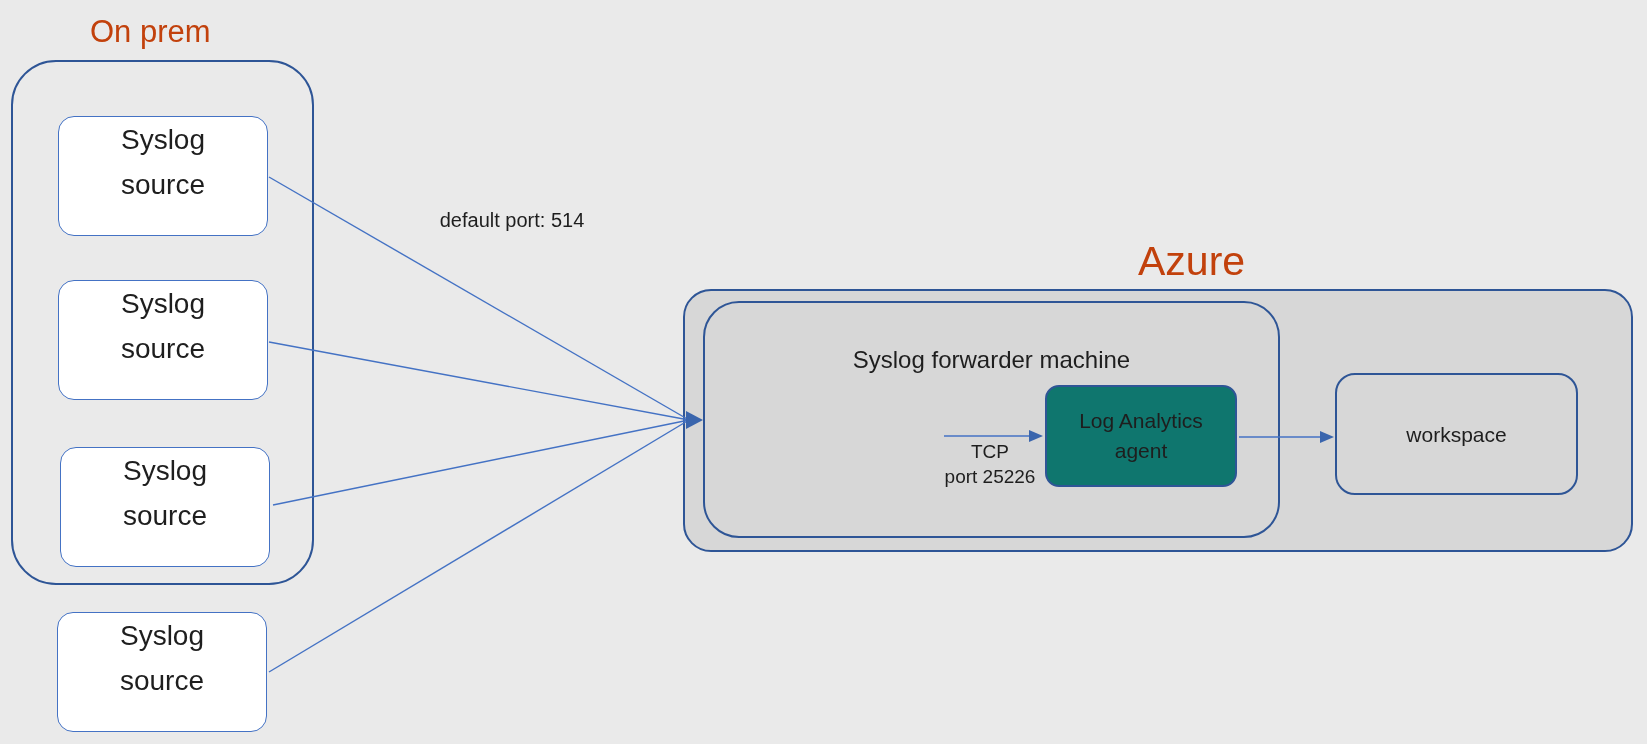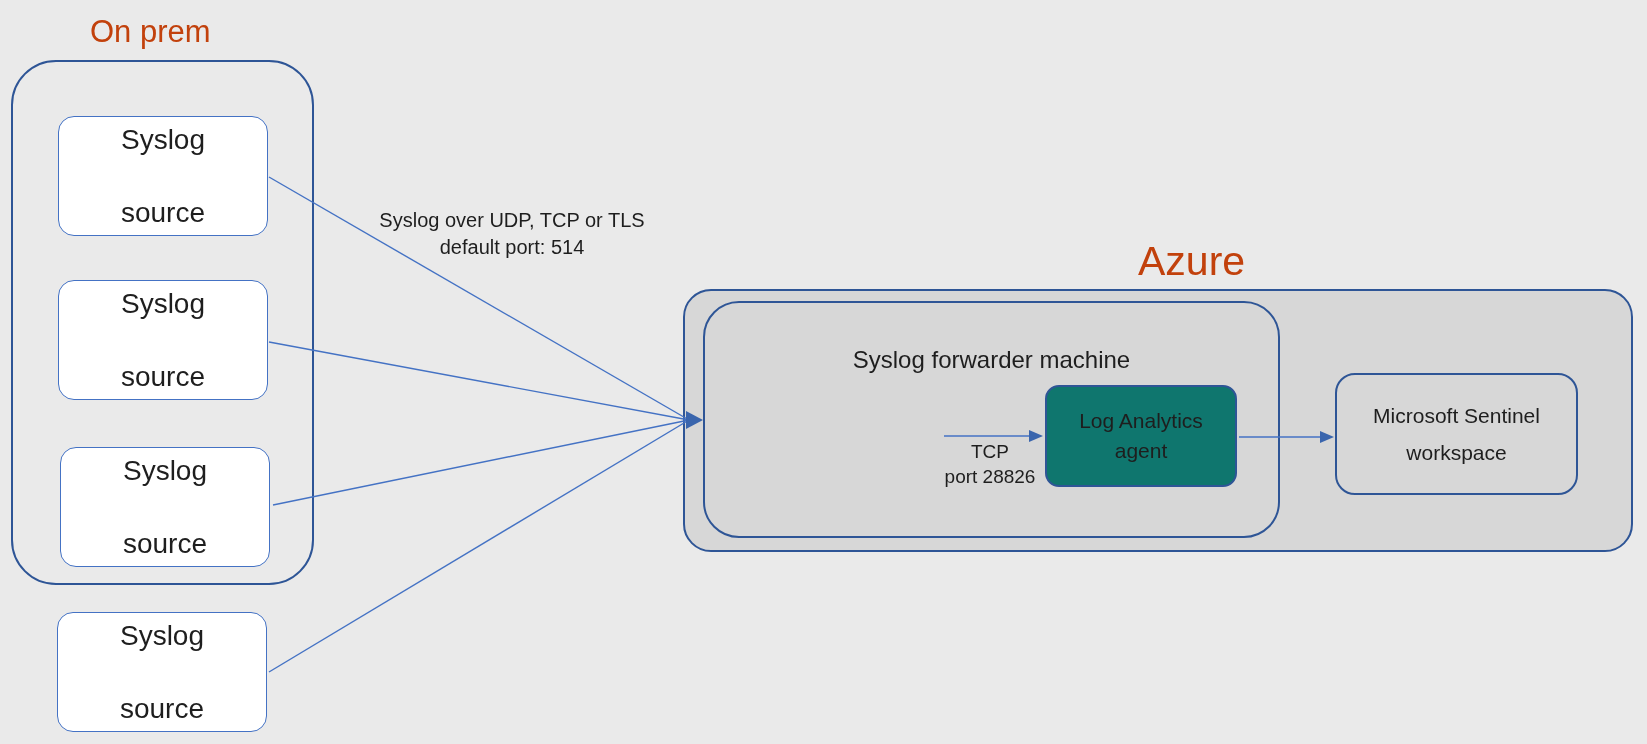--- a/index.html
+++ b/index.html
@@ -32,21 +32,21 @@
 
   .src-box {
     position: absolute;
     width: 210px; height: 120px;
     background: #ffffff;
     border: 1.5px solid #4472c4;
     border-radius: 16px;
     display: flex;
     flex-direction: column;
     align-items: center;
-    justify-content: space-between;
+    justify-content: flex-start;
     font-size: 28px;
     line-height: 45px;
     text-align: center;
   }
 
   .float-label {
     position: absolute;
     text-align: center;
     font-size: 20px;
     line-height: 27px;
@@ -160,45 +160,43 @@
     <span>Syslog</span>
     <span>source</span>
   </div>
 
   <div class="src-box" style="left:57px; top:612px;">
     <span>Syslog</span>
     <span>source</span>
   </div>
 
   <div class="float-label conn-label">
-    <div>Syslog over UDP, TCP or TLS</div>
     <div>default port: 514</div>
   </div>
 
   <div class="group-title" style="left:1138px; top:238px; font-size:41px;">Azure</div>
 
   <div class="azure-container"></div>
 
   <div class="forwarder-container"></div>
 
   <div class="forwarder-title">Syslog forwarder machine</div>
 
 
   <div class="float-label tcp-label">
     <div>TCP</div>
-    <div>port 28826</div>
+    <div>port 25226</div>
   </div>
 
   <div class="node-box la-box">
     <span>Log Analytics</span>
     <span>agent</span>
   </div>
 
   <div class="node-box sentinel-box">
-    <span>Microsoft Sentinel</span>
     <span>workspace</span>
   </div>
 
   <svg class="overlay" viewBox="0 0 1647 744">
     <line x1="269" y1="177" x2="689" y2="420"></line>
     <line x1="269" y1="342" x2="689" y2="420"></line>
     <line x1="273" y1="505" x2="689" y2="420"></line>
     <line x1="269" y1="672" x2="689" y2="420"></line>
     <polygon points="703,420 686,411 686,429"></polygon>
 

